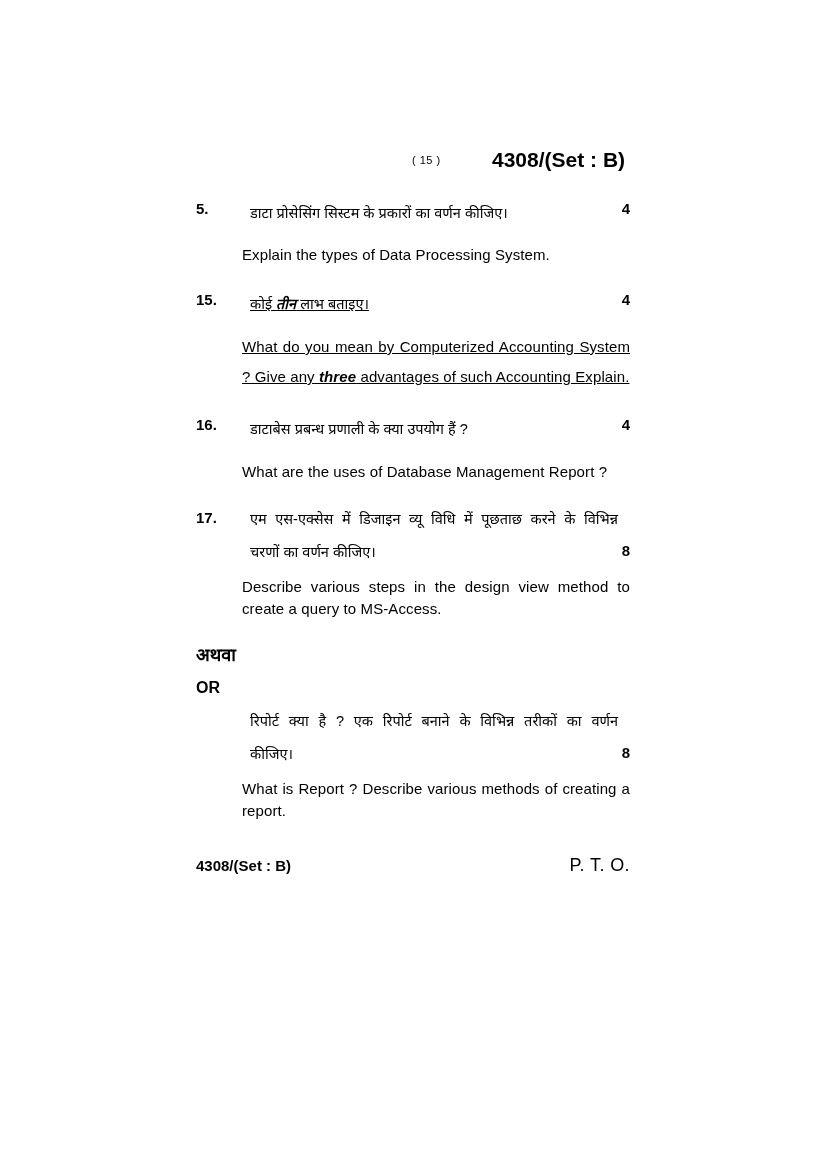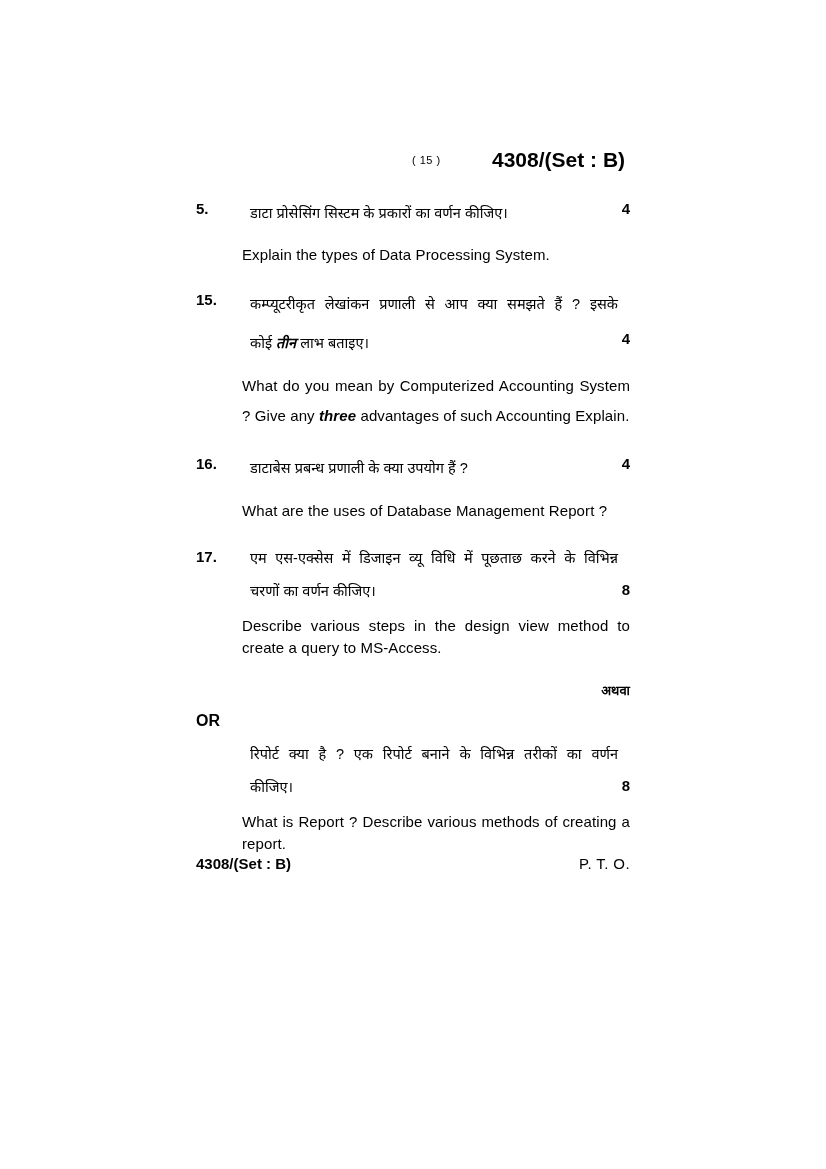--- a/index.html
+++ b/index.html
@@ -119,23 +119,23 @@
     font-weight: bold;
     font-style: italic;
   }
   b.em-en {
     font-weight: bold;
     font-style: italic;
   }
 
   
   .alt-hi {
-    text-align: right;
+    text-align: left;
     font-family: "Liberation Sans", "DejaVu Sans", sans-serif;
-    font-size: 13px;
+    font-size: 18px;
     font-weight: bold;
     margin: 22px 0 0 0;
   }
   .alt-en {
     text-align: left;
     font-family: "Liberation Sans", sans-serif;
     font-size: 16px;
     font-weight: bold;
     margin: 13px 0 0 0;
   }
@@ -156,21 +156,21 @@
     display: flex;
     justify-content: space-between;
     align-items: baseline;
     font-family: "Liberation Sans", sans-serif;
   }
   .footer-code {
     font-size: 15px;
     font-weight: bold;
   }
   .footer-pto {
-    font-size: 15px;
+    font-size: 18px;
     letter-spacing: 0.4px;
   }
 </style>
 </head>
 <body>
 
 <div class="page">
 
   <div class="content">
 
@@ -183,24 +183,23 @@
       <span class="q-num">5.</span>
       <div class="q-body">
         <div class="line-with-marks">
           <p class="hi">डाटा प्रोसेसिंग सिस्टम के प्रकारों का वर्णन कीजिए।</p>
           <span class="marks">4</span>
         </div>
         <p class="en">Explain the types of Data Processing System.</p>
       </div>
     </div>
 
-    <div class="q" style="margin-top:22px;">
+    <div class="q" style="margin-top:22px;text-decoration:underline;">
       <span class="q-num">15.</span>
       <div class="q-body">
-        <p class="hi hi-justify">कम्प्यूटरीकृत लेखांकन प्रणाली से आप क्या समझते हैं ? इसके</p>
         <div class="line-with-marks">
           <p class="hi"><span>कोई </span><b class="em-hi">तीन</b><span> लाभ बताइए।</span></p>
           <span class="marks">4</span>
         </div>
         <p class="en loose"><span>What do you mean by Computerized Accounting System ? Give any </span><b class="em-en">three</b><span> advantages of such Accounting Explain.</span></p>
       </div>
     </div>
 
     <div class="q" style="margin-top:24px;">
       <span class="q-num">16.</span>

